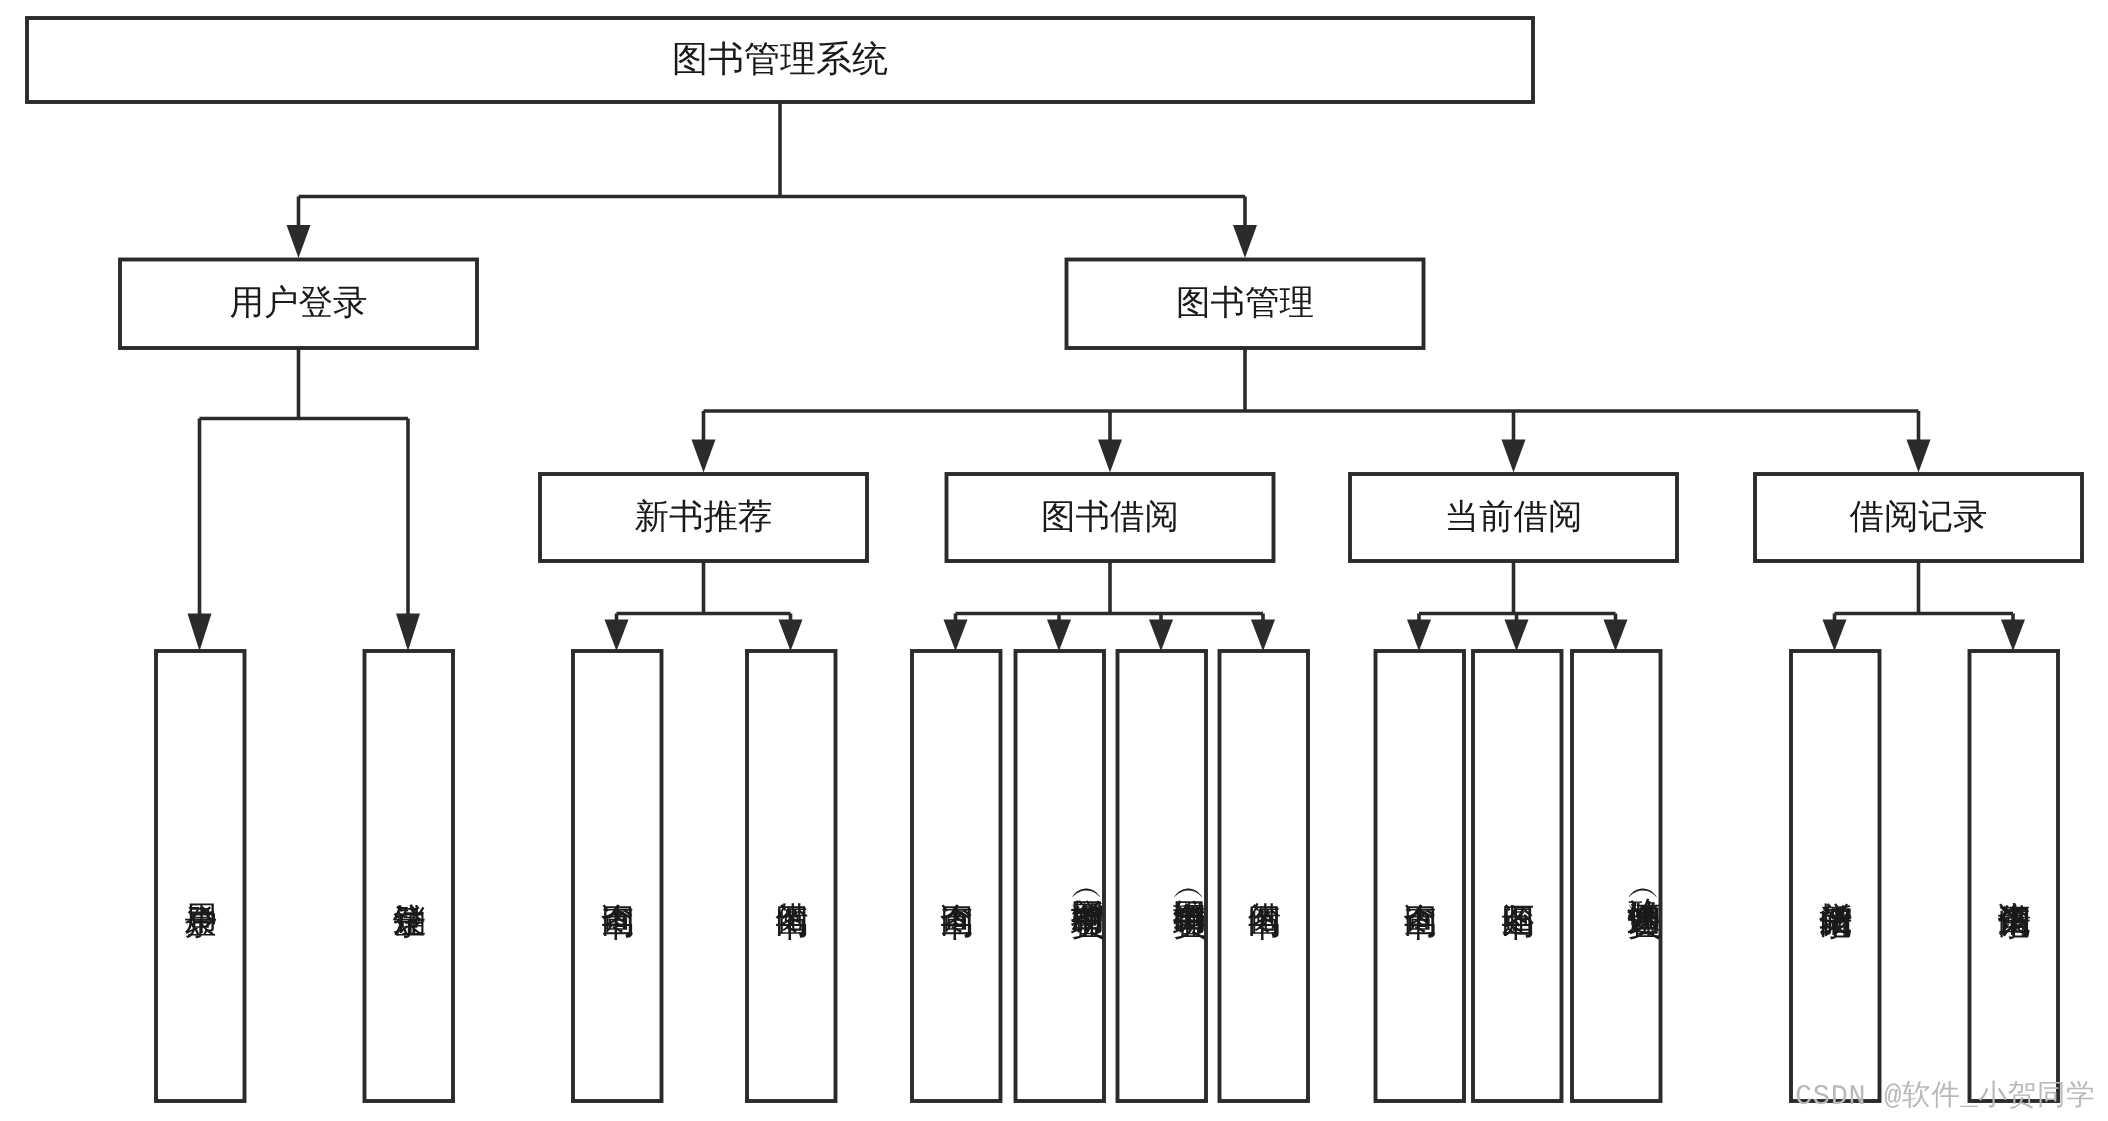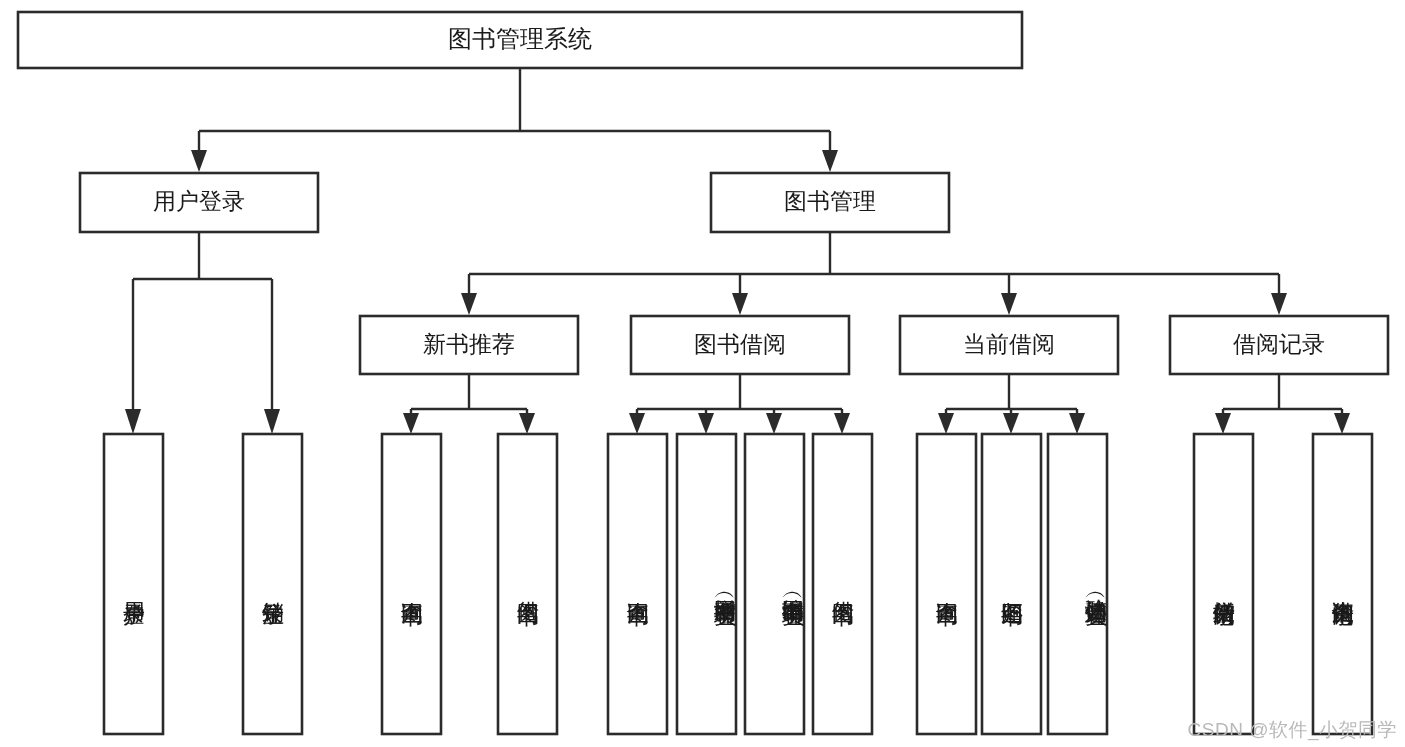--- a/index.html
+++ b/index.html
@@ -65,21 +65,21 @@
     text-orientation: upright;
     letter-spacing: 1px;
     white-space: nowrap;
     text-align: center;
     pointer-events: none;
   }
   .watermark {
     position: absolute;
     right: 8px;
     bottom: 4px;
-    font-family: Liberation Sans, sans-serif;
+    font-family: Liberation Mono, monospace;
     font-size: 19px;
     color: #b9b9b9;
     letter-spacing: 0.5px;
     white-space: nowrap;
   }
 </style>
 </head>
 <body>
 
 <div id="diagram-root">

